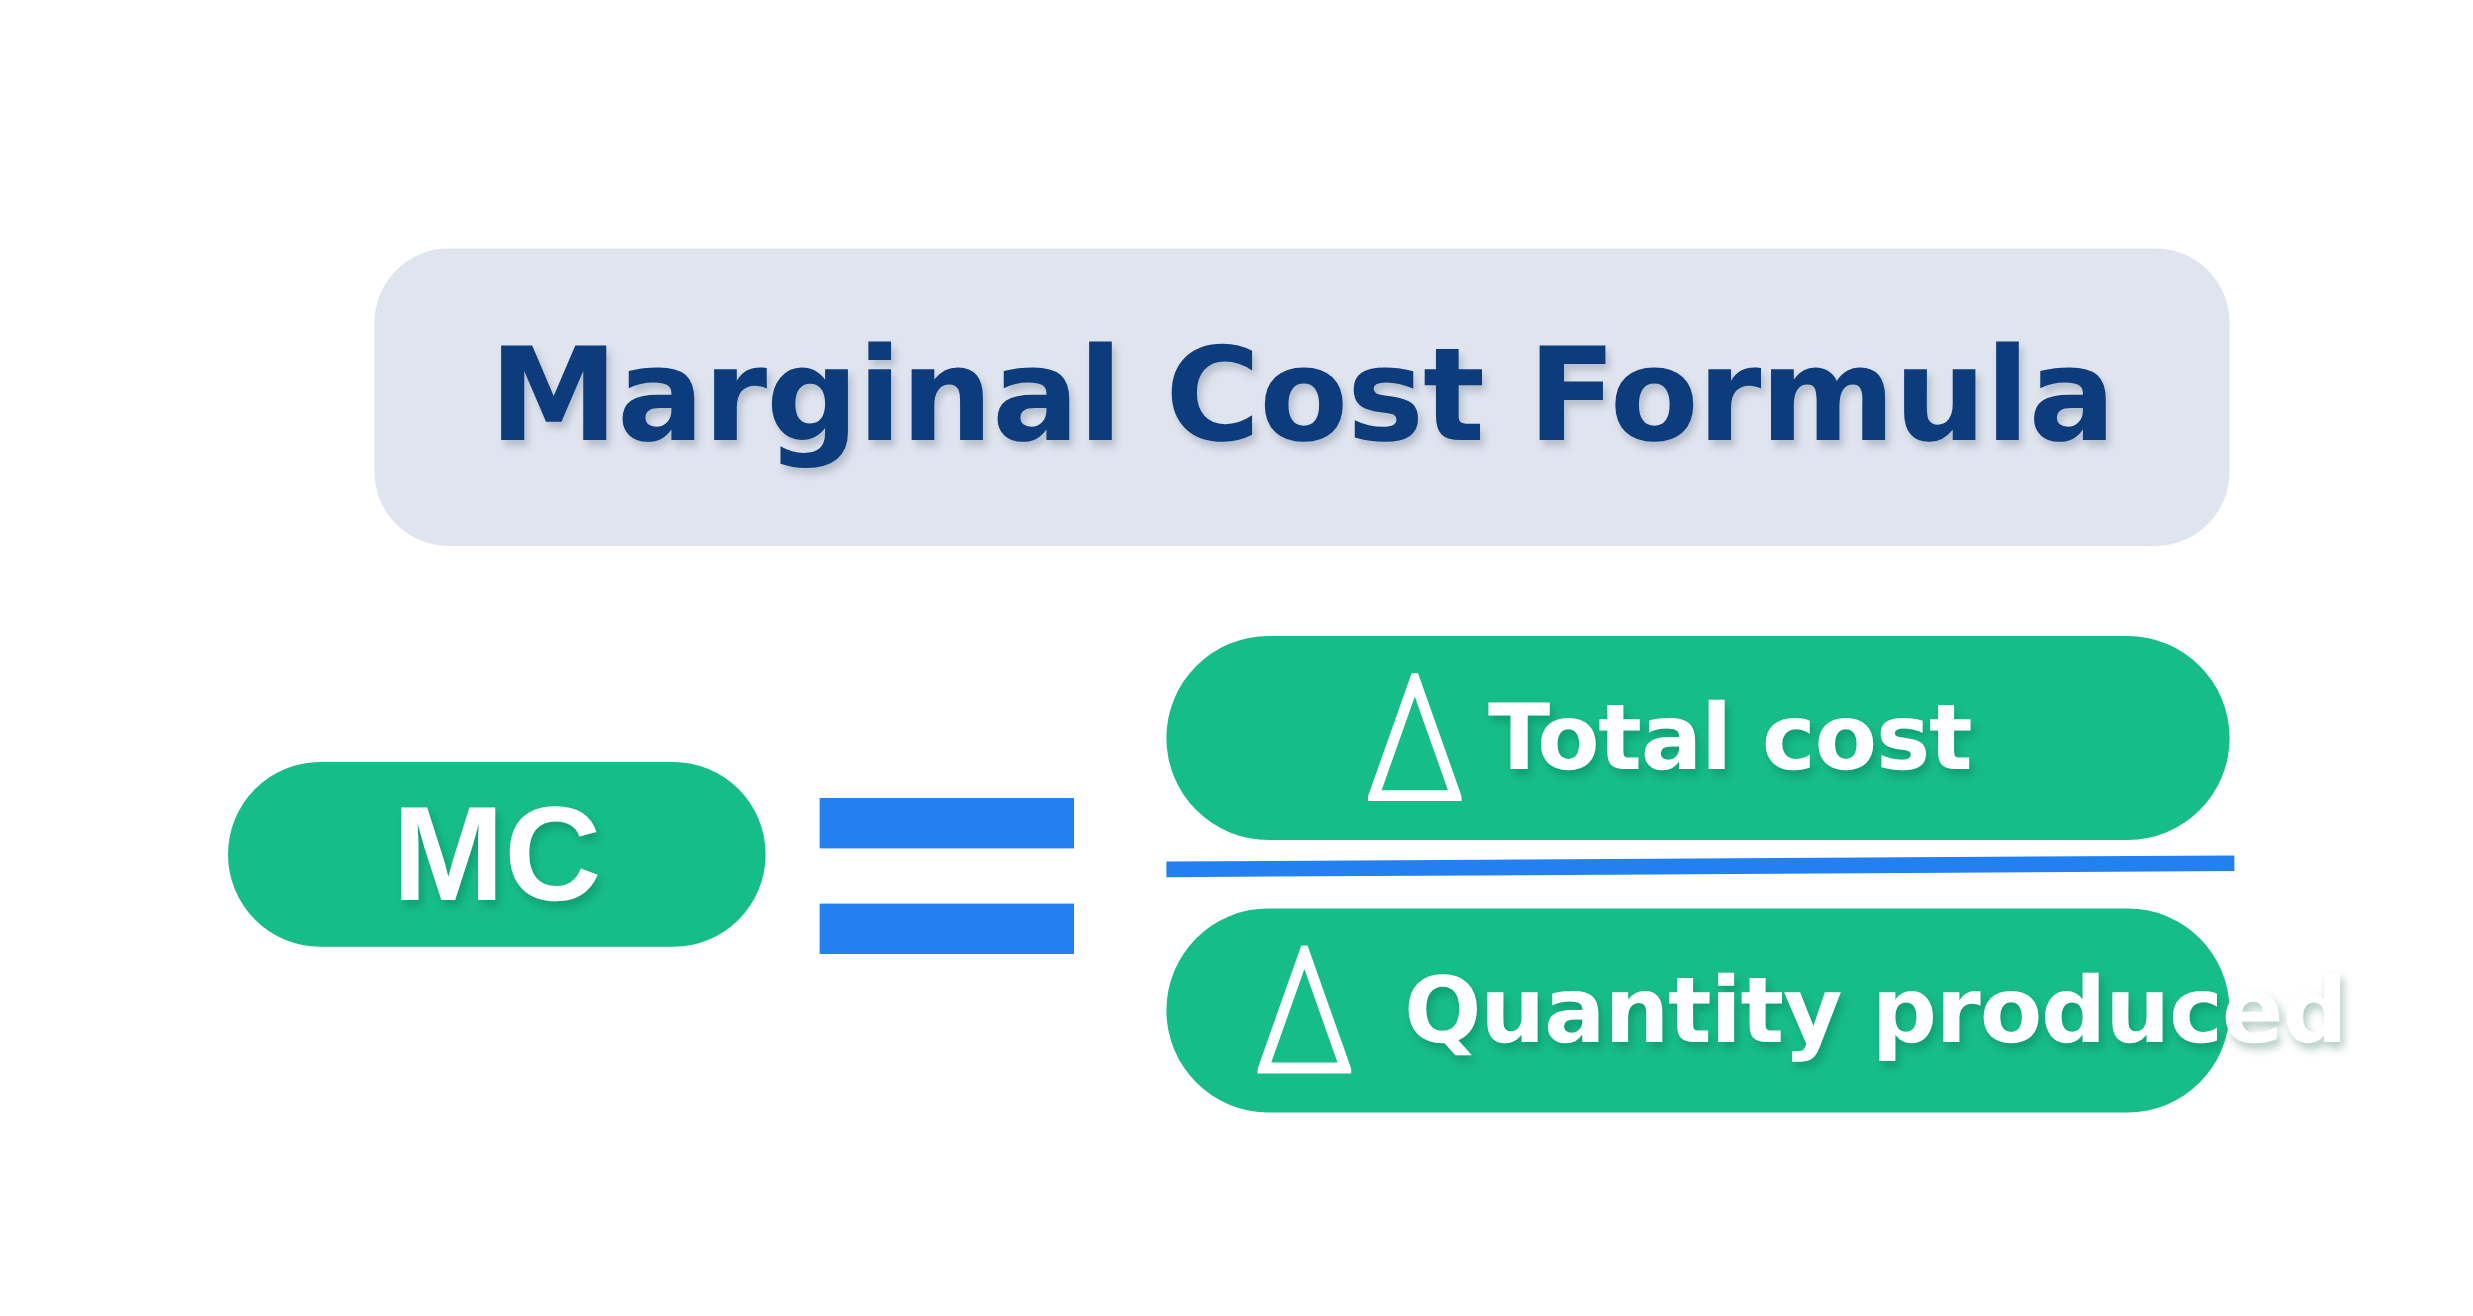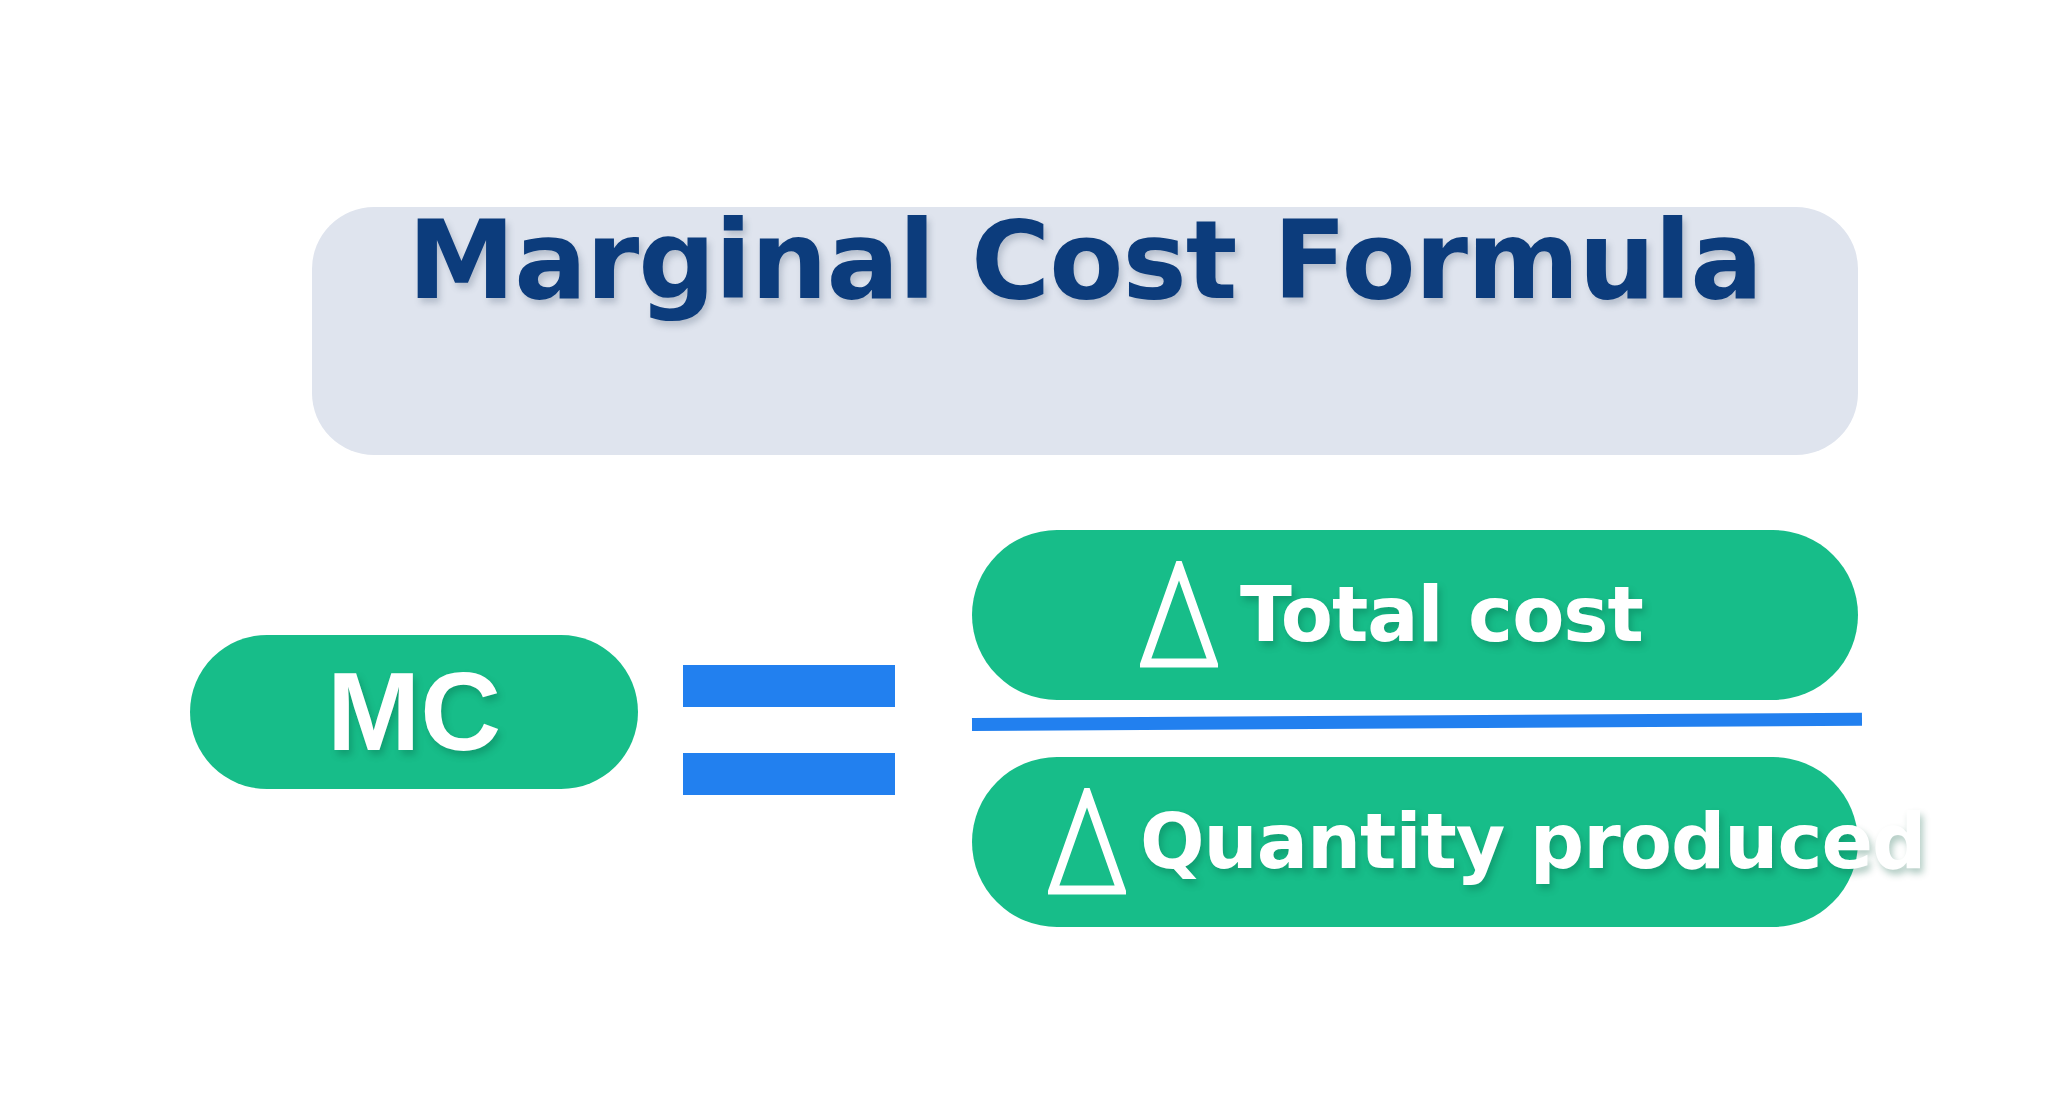--- a/index.html
+++ b/index.html
@@ -22,21 +22,21 @@
   
   #title-banner {
     position: absolute;
     left: 312px;
     top: 207px;
     width: 1546px;
     height: 248px;
     background: #dfe4ee;
     border-radius: 62px;
     display: flex;
-    align-items: flex-start;
+    align-items: center;
     justify-content: center;
   }
   #title-text {
     font-family: "DejaVu Sans", sans-serif;
     font-weight: bold;
     font-size: 108px;
     line-height: 1;
     letter-spacing: -1px;
     color: #0c3c7c;
     text-shadow: 3px 5px 6px rgba(90, 105, 130, 0.30);
@@ -104,20 +104,21 @@
     align-items: center;
     box-sizing: border-box;
   }
   #numerator-pill {
     top: 0px;
     padding-left: 168px;
   }
   #denominator-pill {
     top: 227px;
     padding-left: 76px;
+    gap: 30px;
   }
 
   .delta-icon {
     flex: 0 0 auto;
     display: block;
   }
   #numerator-pill .delta-icon { width: 78px; height: 108px; margin-right: 22px; }
   #denominator-pill .delta-icon { width: 78px; height: 108px; margin-right: 14px; }
 
   .term-label {

